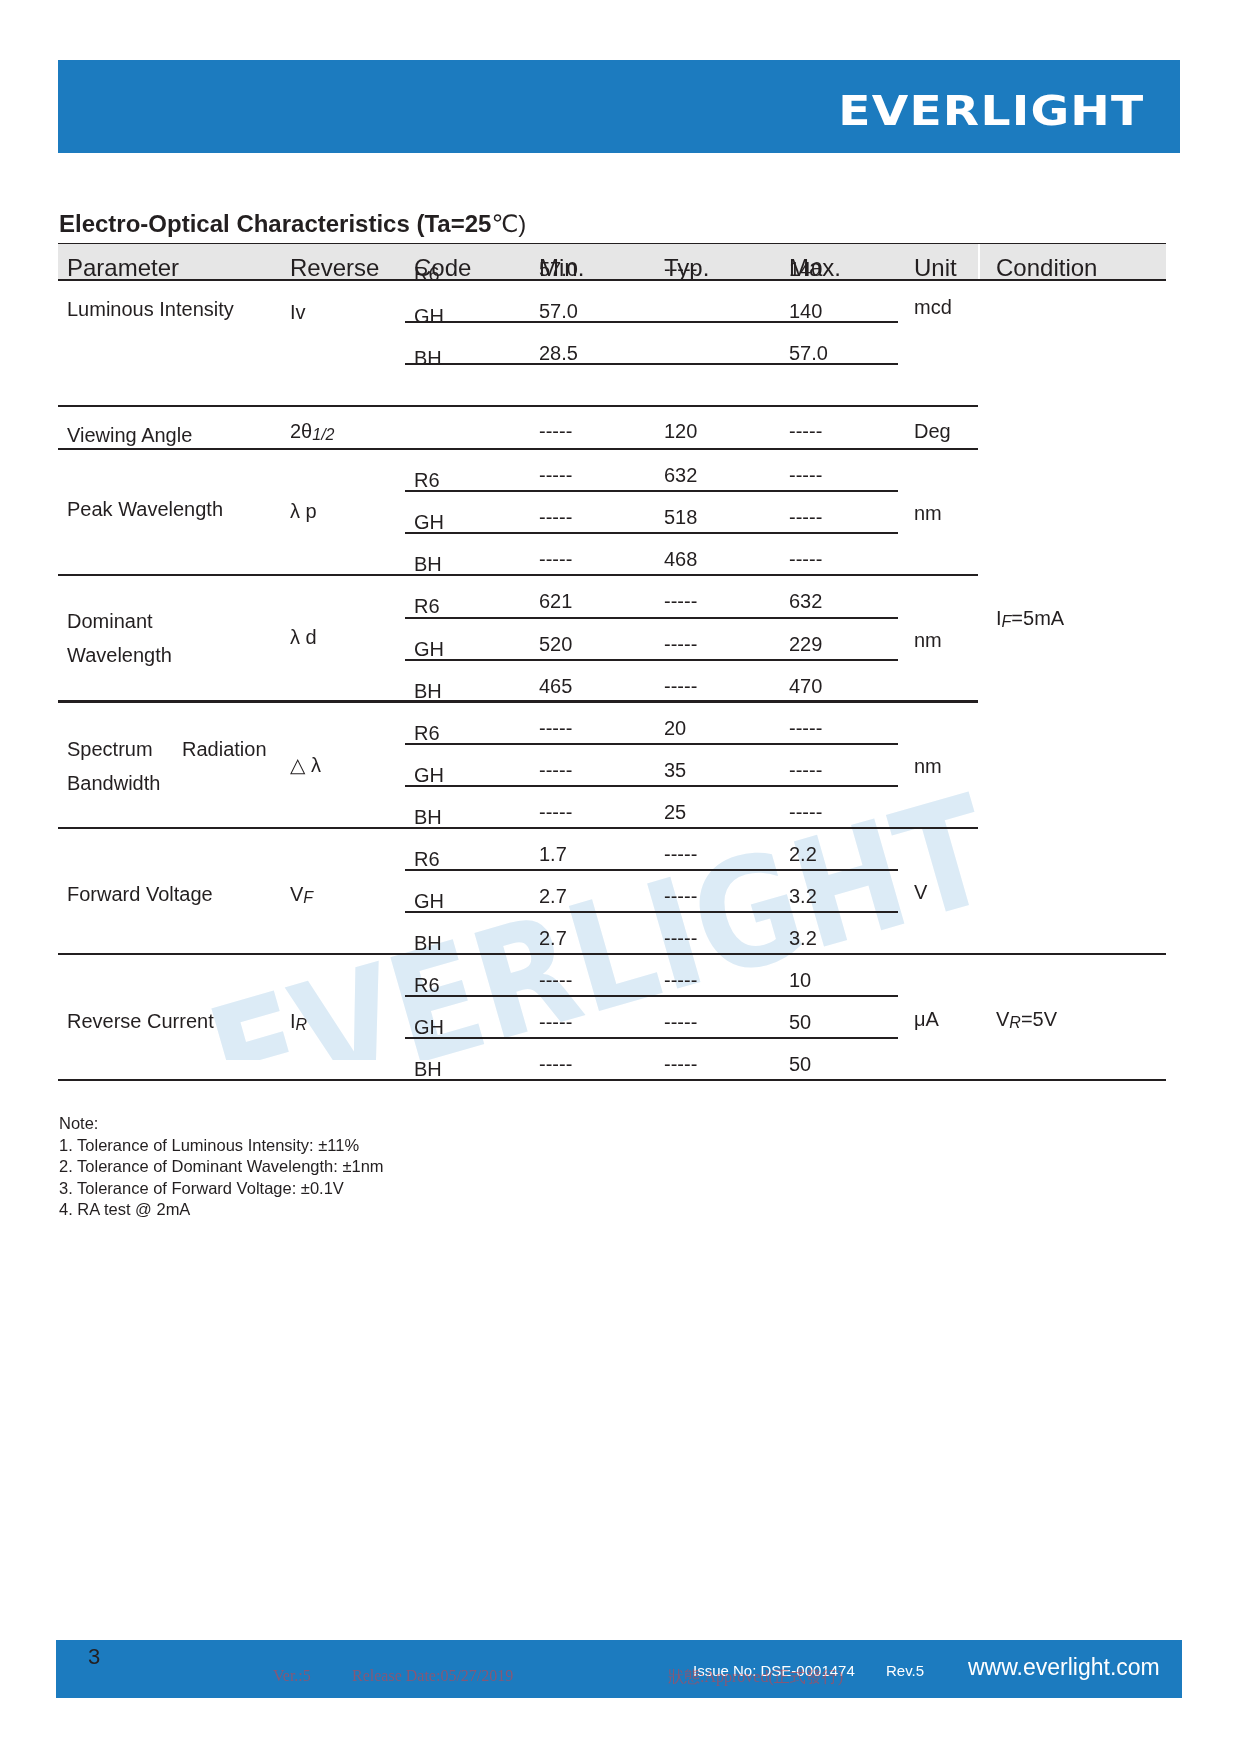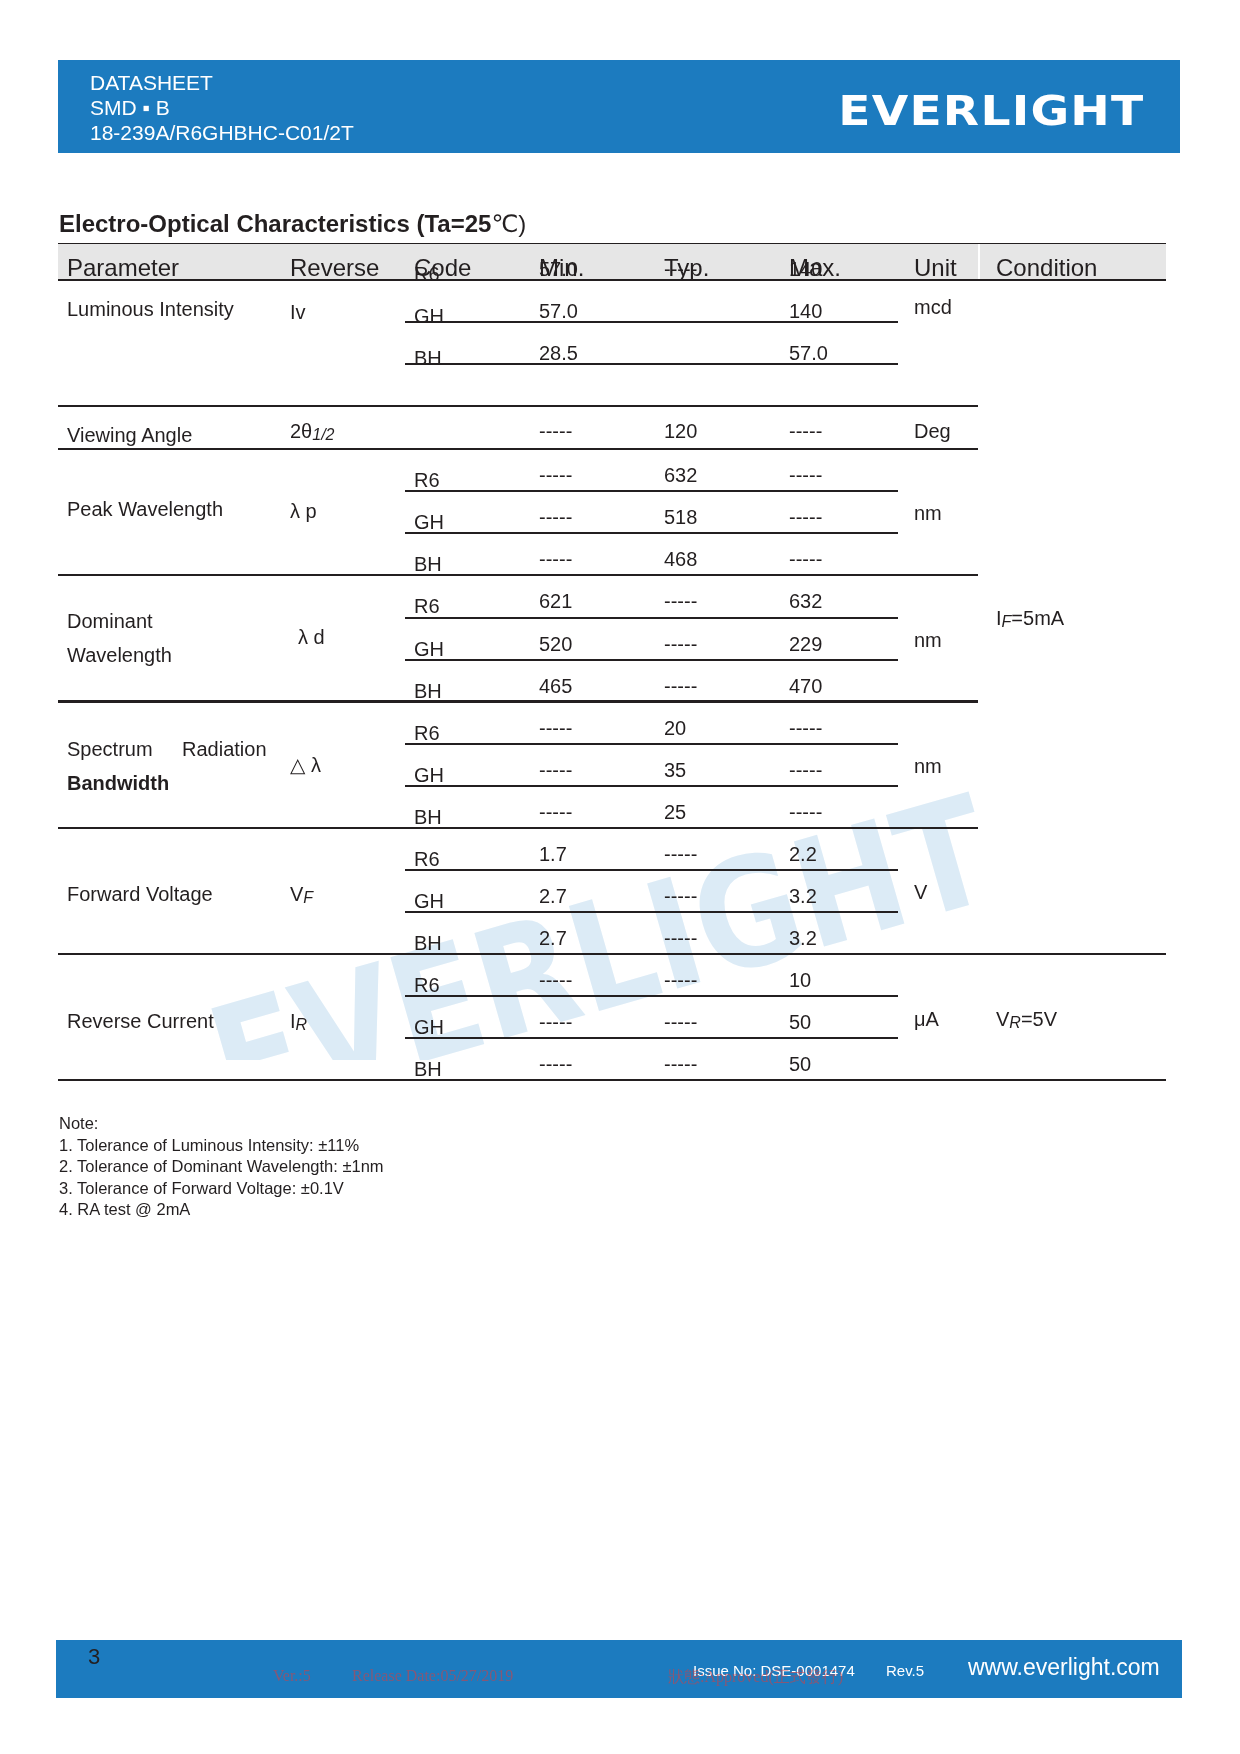--- a/index.html
+++ b/index.html
@@ -31,25 +31,20 @@
   .ftr .issue { position:absolute; left:637px; top:22px; font-size:15px; color:#fff; white-space:nowrap; }
   .ftr .rev { position:absolute; left:830px; top:22px; font-size:15px; color:#fff; }
   .ftr .web { position:absolute; left:912px; top:14px; font-size:23px; color:#fff; }
   .stamp { position:absolute; top:1667px; font-family:"Liberation Serif", "DejaVu Serif", serif;
            font-size:16px; color:rgba(220,60,60,0.55); white-space:nowrap; }
 </style>
 </head>
 <body>
 
 <div class="hdr">
-  <div class="lines">
-    <div>DATASHEET</div>
-    <div>SMD ▪ B</div>
-    <div>18-239A/R6GHBHC-C01/2T</div>
-  </div>
   <div class="logo">EVERLIGHT</div>
 </div>
 
 <div class="title">
   <span>Electro-Optical Characteristics (Ta=25</span><span class="deg">℃)</span>
 </div>
 
 <div class="tbl">
 
   <svg class="wm" viewBox="0 0 850 300" style="left:112px; top:517px;">
@@ -116,21 +111,21 @@
     <span class="cell" style="left:356px; top:310px;">BH</span>
     <span class="cell" style="left:481px; top:305px;">-----</span>
     <span class="cell" style="left:606px; top:305px;">468</span>
     <span class="cell" style="left:731px; top:305px;">-----</span>
     <div class="hline" style="left:0; top:331px; width:920px;"></div>
   </div>
 
   <div>
     <span class="cell" style="left:9px; top:367px;">Dominant</span>
     <span class="cell" style="left:9px; top:401px;">Wavelength</span>
-    <span class="cell" style="left:232px; top:383px;margin-left:8px;">λ d</span>
+    <span class="cell" style="left:232px; top:383px;">λ d</span>
     <span class="cell" style="left:856px; top:386px;">nm</span>
     <span class="cell" style="left:938px; top:364px;"><span>I</span><sub class="s">F</sub><span>=5mA</span></span>
     <span class="cell" style="left:356px; top:352px;">R6</span>
     <span class="cell" style="left:481px; top:347px;">621</span>
     <span class="cell" style="left:606px; top:347px;">-----</span>
     <span class="cell" style="left:731px; top:347px;">632</span>
     <div class="hline" style="left:347px; top:374px; width:493px;"></div>
     <span class="cell" style="left:356px; top:395px;">GH</span>
     <span class="cell" style="left:481px; top:390px;">520</span>
     <span class="cell" style="left:606px; top:390px;">-----</span>
@@ -139,21 +134,21 @@
     <span class="cell" style="left:356px; top:437px;">BH</span>
     <span class="cell" style="left:481px; top:432px;">465</span>
     <span class="cell" style="left:606px; top:432px;">-----</span>
     <span class="cell" style="left:731px; top:432px;">470</span>
     <div class="hline thick" style="left:0; top:457px; width:920px;"></div>
   </div>
 
   <div>
     <span class="cell" style="left:9px; top:495px;">Spectrum</span>
     <span class="cell" style="left:124px; top:495px;">Radiation</span>
-    <span class="cell" style="left:9px; top:529px;font-weight:bold;">Bandwidth</span>
+    <span class="cell" style="left:9px; top:529px;">Bandwidth</span>
     <span class="cell" style="left:232px; top:510px;">△ λ</span>
     <span class="cell" style="left:856px; top:512px;">nm</span>
     <span class="cell" style="left:356px; top:479px;">R6</span>
     <span class="cell" style="left:481px; top:474px;">-----</span>
     <span class="cell" style="left:606px; top:474px;">20</span>
     <span class="cell" style="left:731px; top:474px;">-----</span>
     <div class="hline" style="left:347px; top:500px; width:493px;"></div>
     <span class="cell" style="left:356px; top:521px;">GH</span>
     <span class="cell" style="left:481px; top:516px;">-----</span>
     <span class="cell" style="left:606px; top:516px;">35</span>

